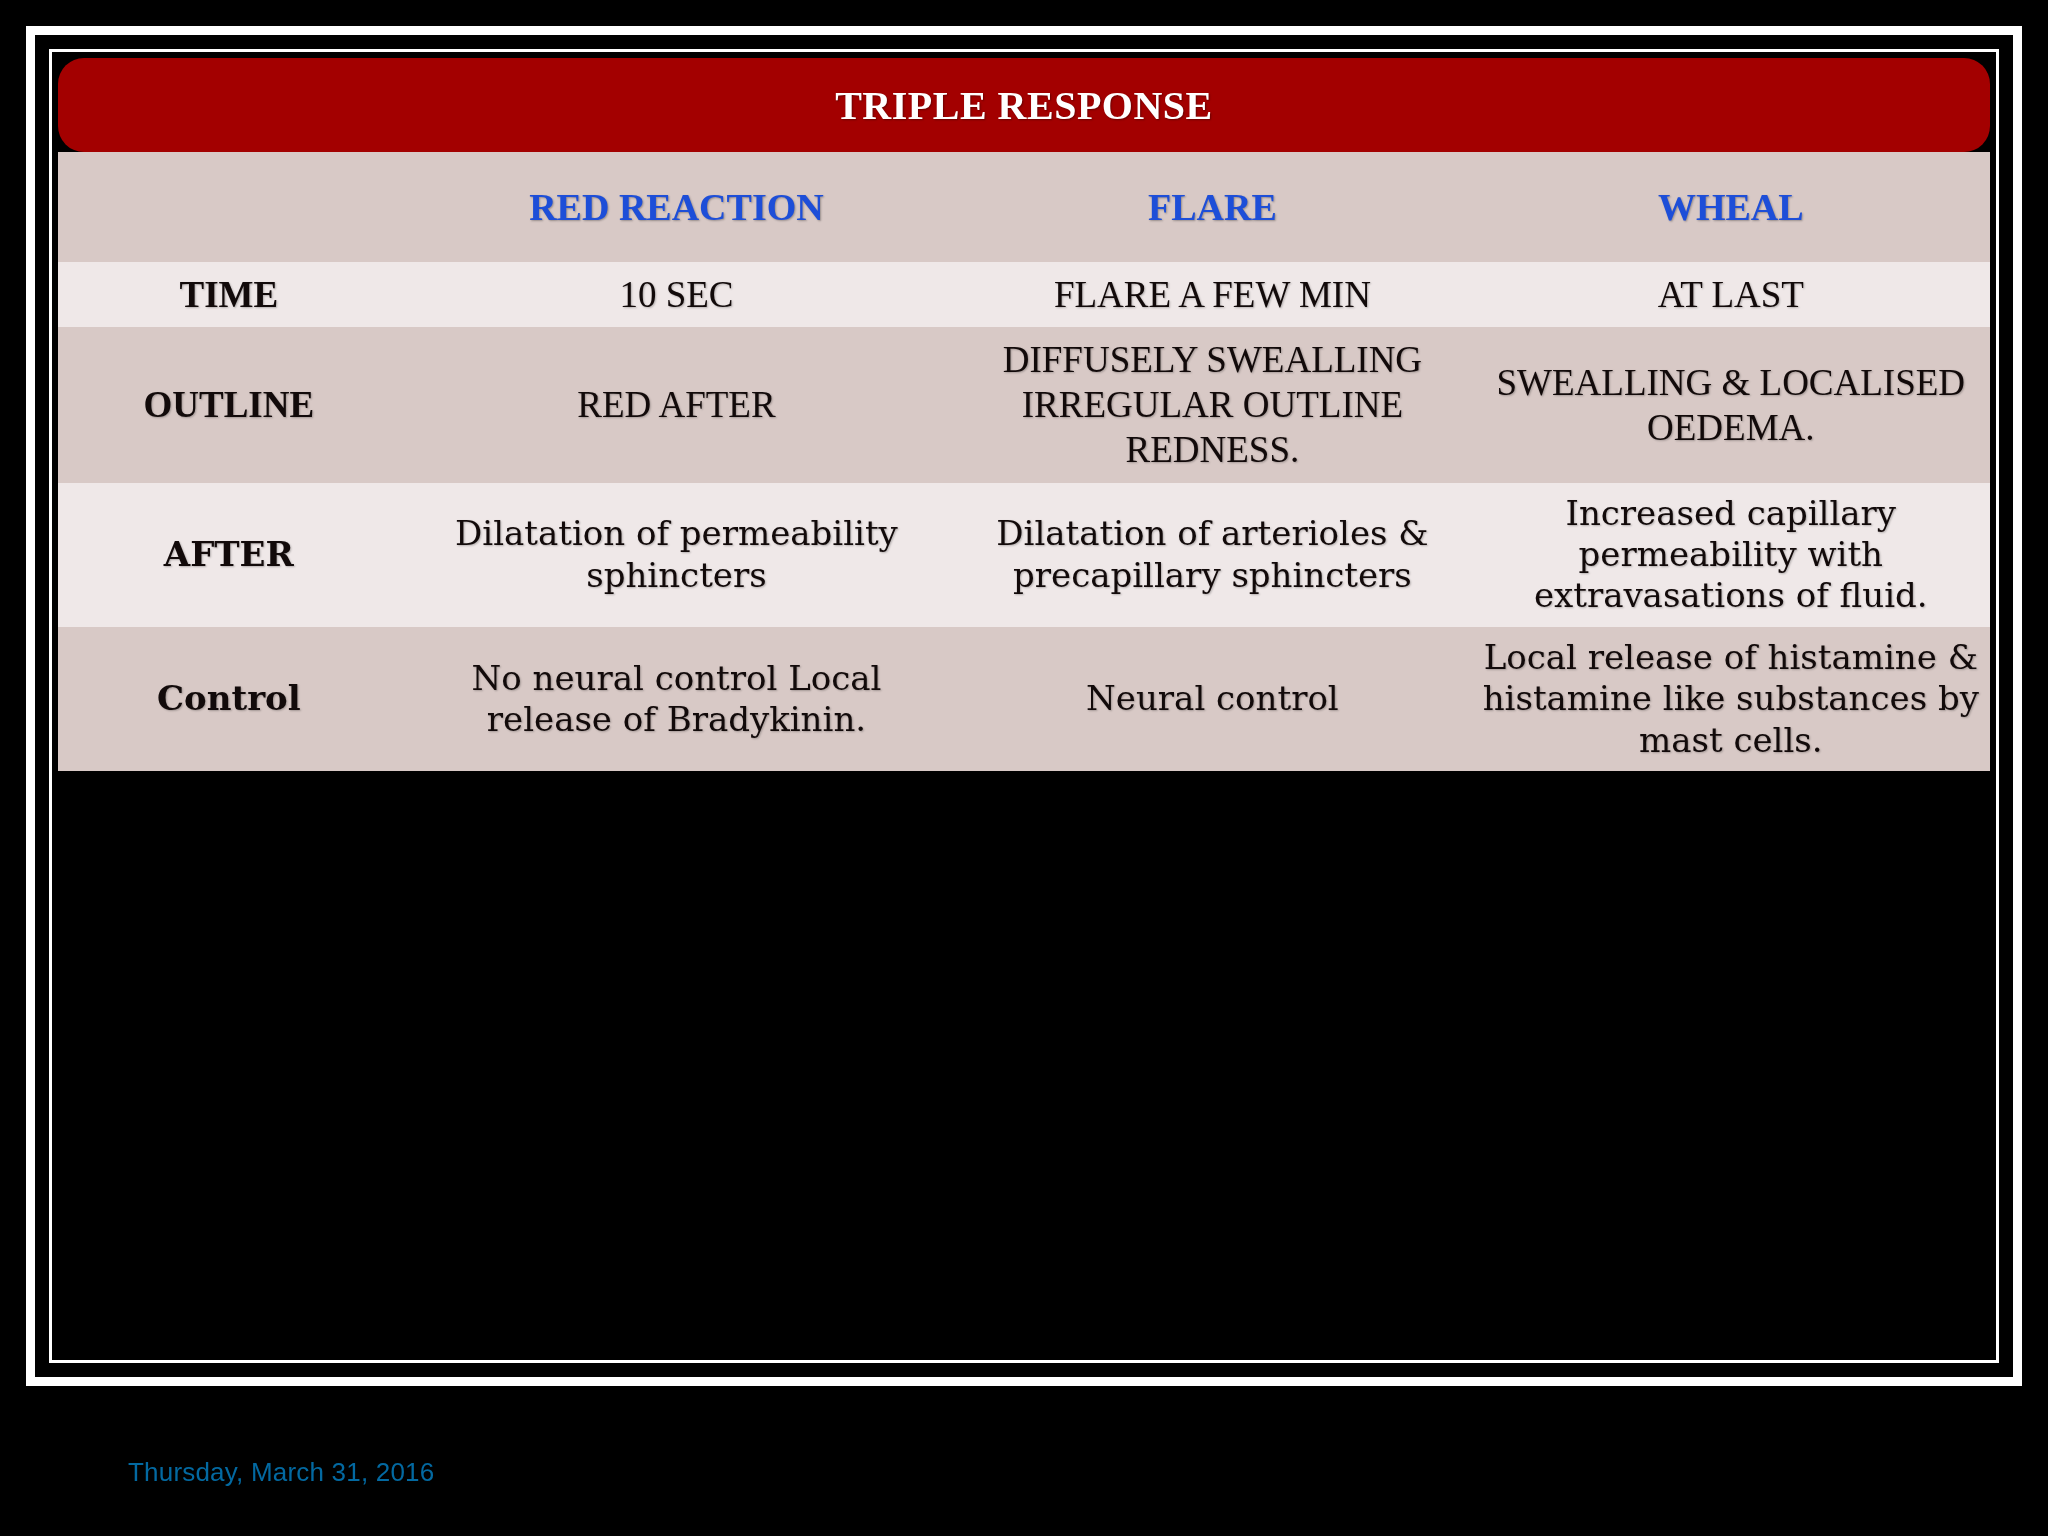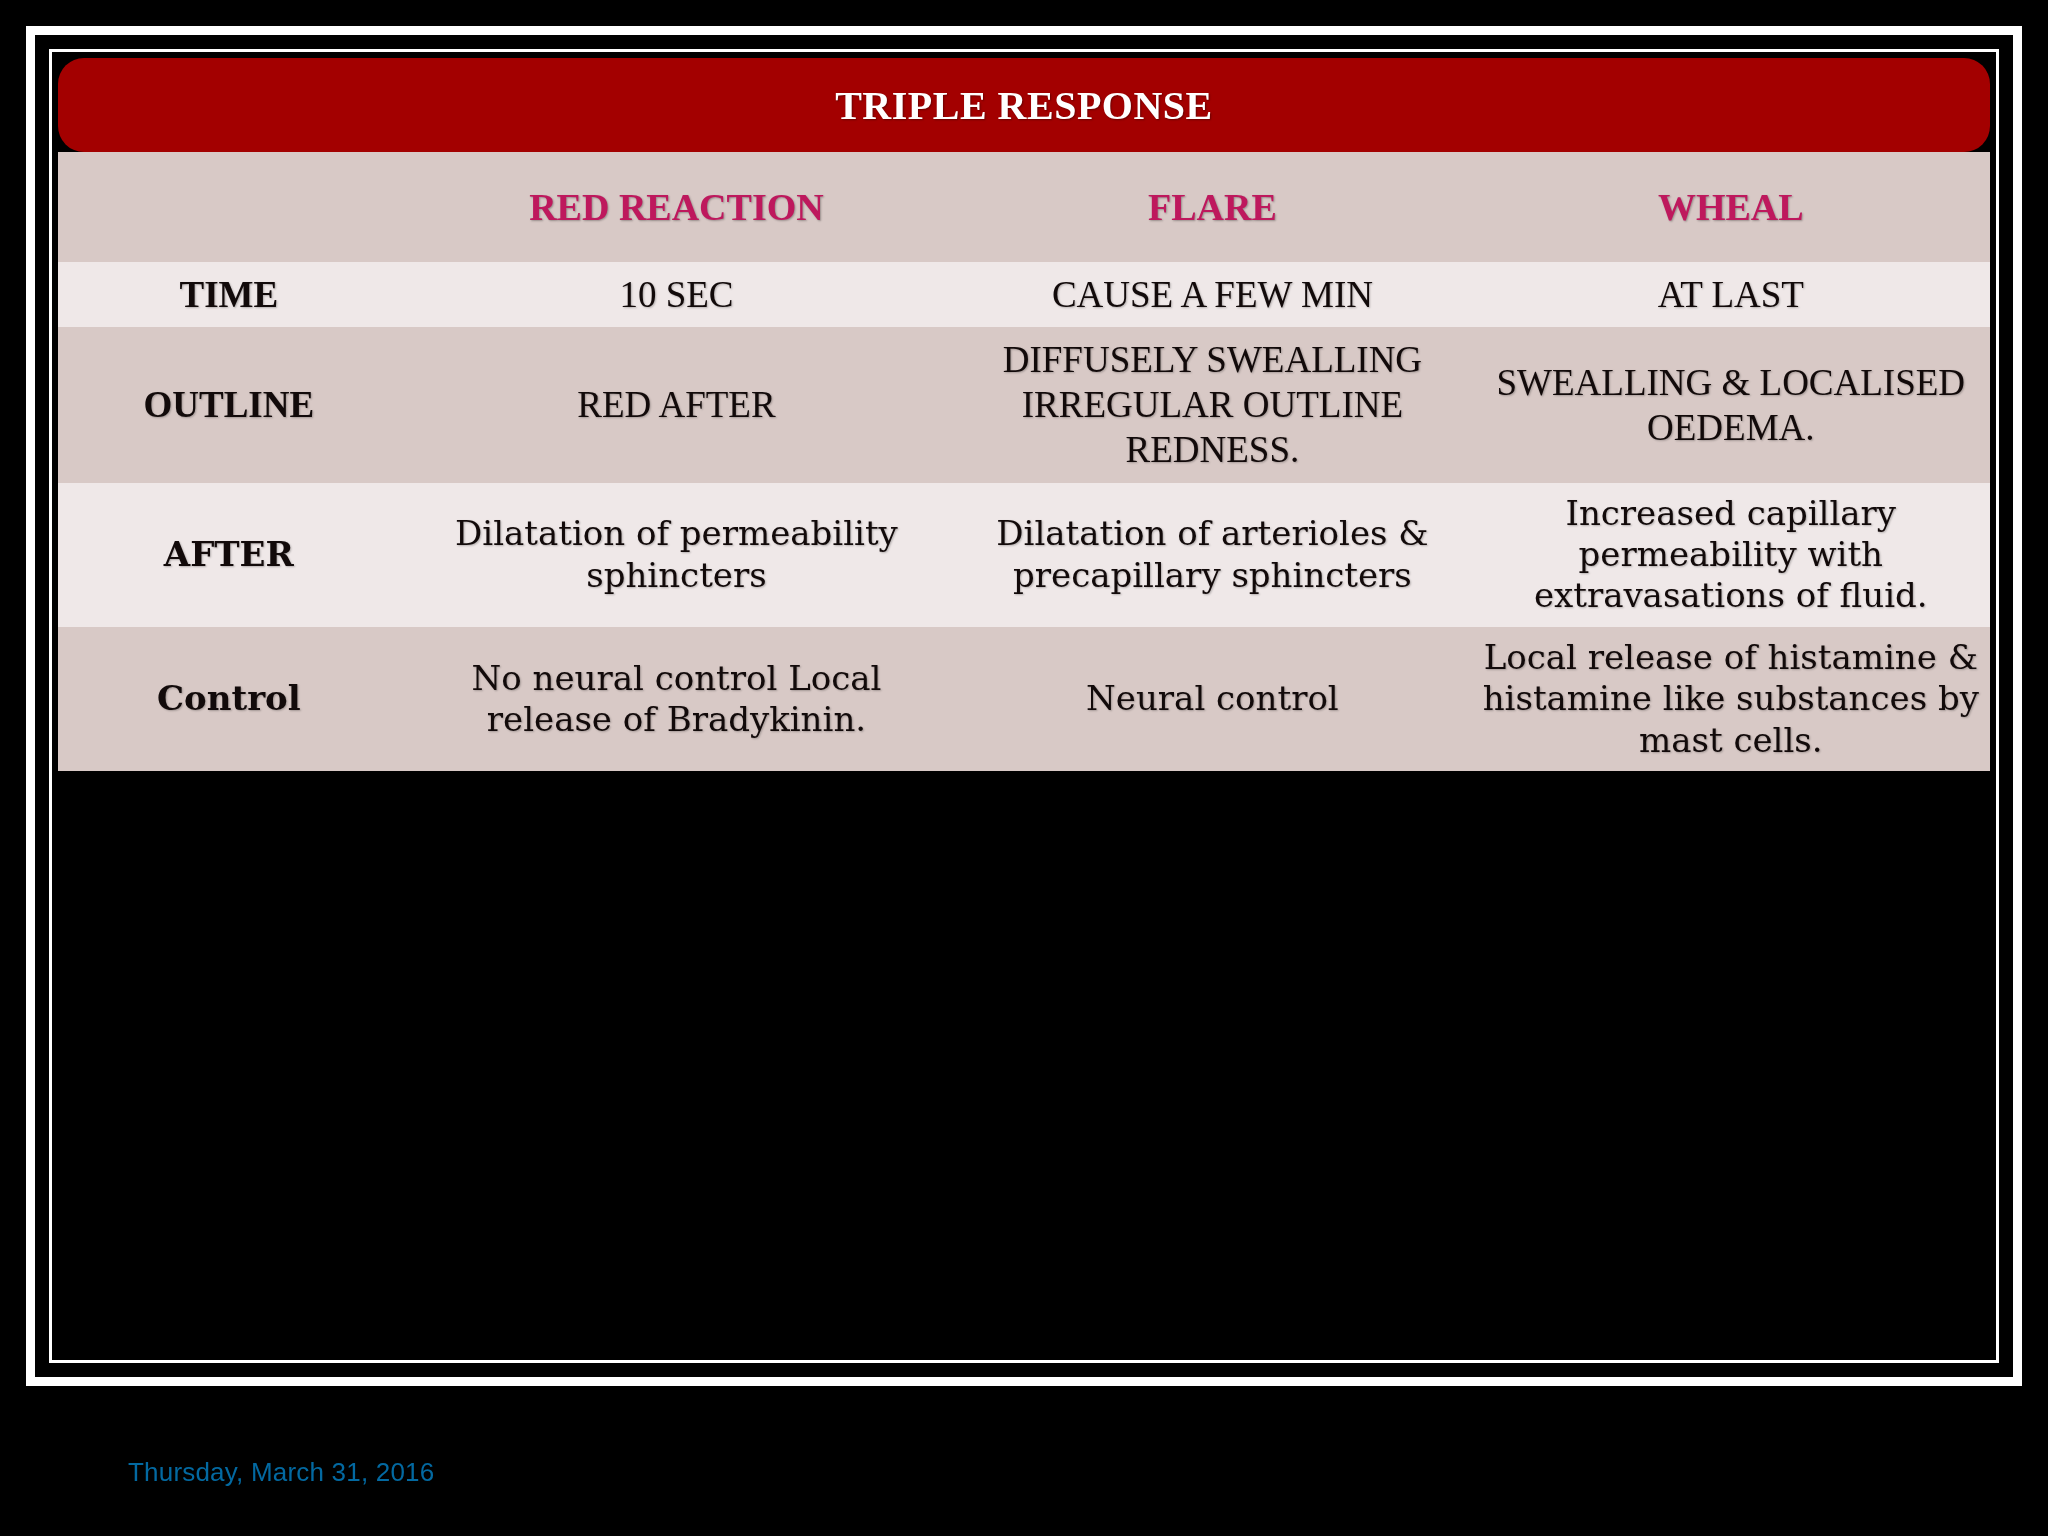--- a/index.html
+++ b/index.html
@@ -73,21 +73,21 @@
     font-weight: bold;
     font-size: 40px;
     letter-spacing: 0.5px;
     height: 94px;
     text-shadow: 1px 1px 2px rgba(0,0,0,0.35);
     border-radius: 26px;
   }
 
   .col-head {
     background: #d8c9c6;
-    color: #be185d;
+    color: #1d4ed8;
     text-align: center;
     vertical-align: middle;
     font-weight: bold;
     font-size: 38px;
     height: 110px;
     text-shadow: 1px 1px 2px rgba(0,0,0,0.30);
   }
 
   .rowlabel {
     text-align: center;
@@ -164,21 +164,21 @@
                 <th class="col-head">FLARE</th>
                 <th class="col-head">WHEAL</th>
               </tr>
             </thead>
 
             <tbody>
 
               <tr class="band-light upper">
                 <td class="cell rowlabel">TIME</td>
                 <td class="cell">10 SEC</td>
-                <td class="cell">CAUSE A FEW MIN</td>
+                <td class="cell">FLARE A FEW MIN</td>
                 <td class="cell">AT LAST</td>
               </tr>
 
               <tr class="band-dark upper">
                 <td class="cell rowlabel">OUTLINE</td>
                 <td class="cell">RED AFTER</td>
                 <td class="cell">DIFFUSELY SWEALLING IRREGULAR OUTLINE REDNESS.</td>
                 <td class="cell">SWEALLING &amp; LOCALISED OEDEMA.</td>
               </tr>
 

